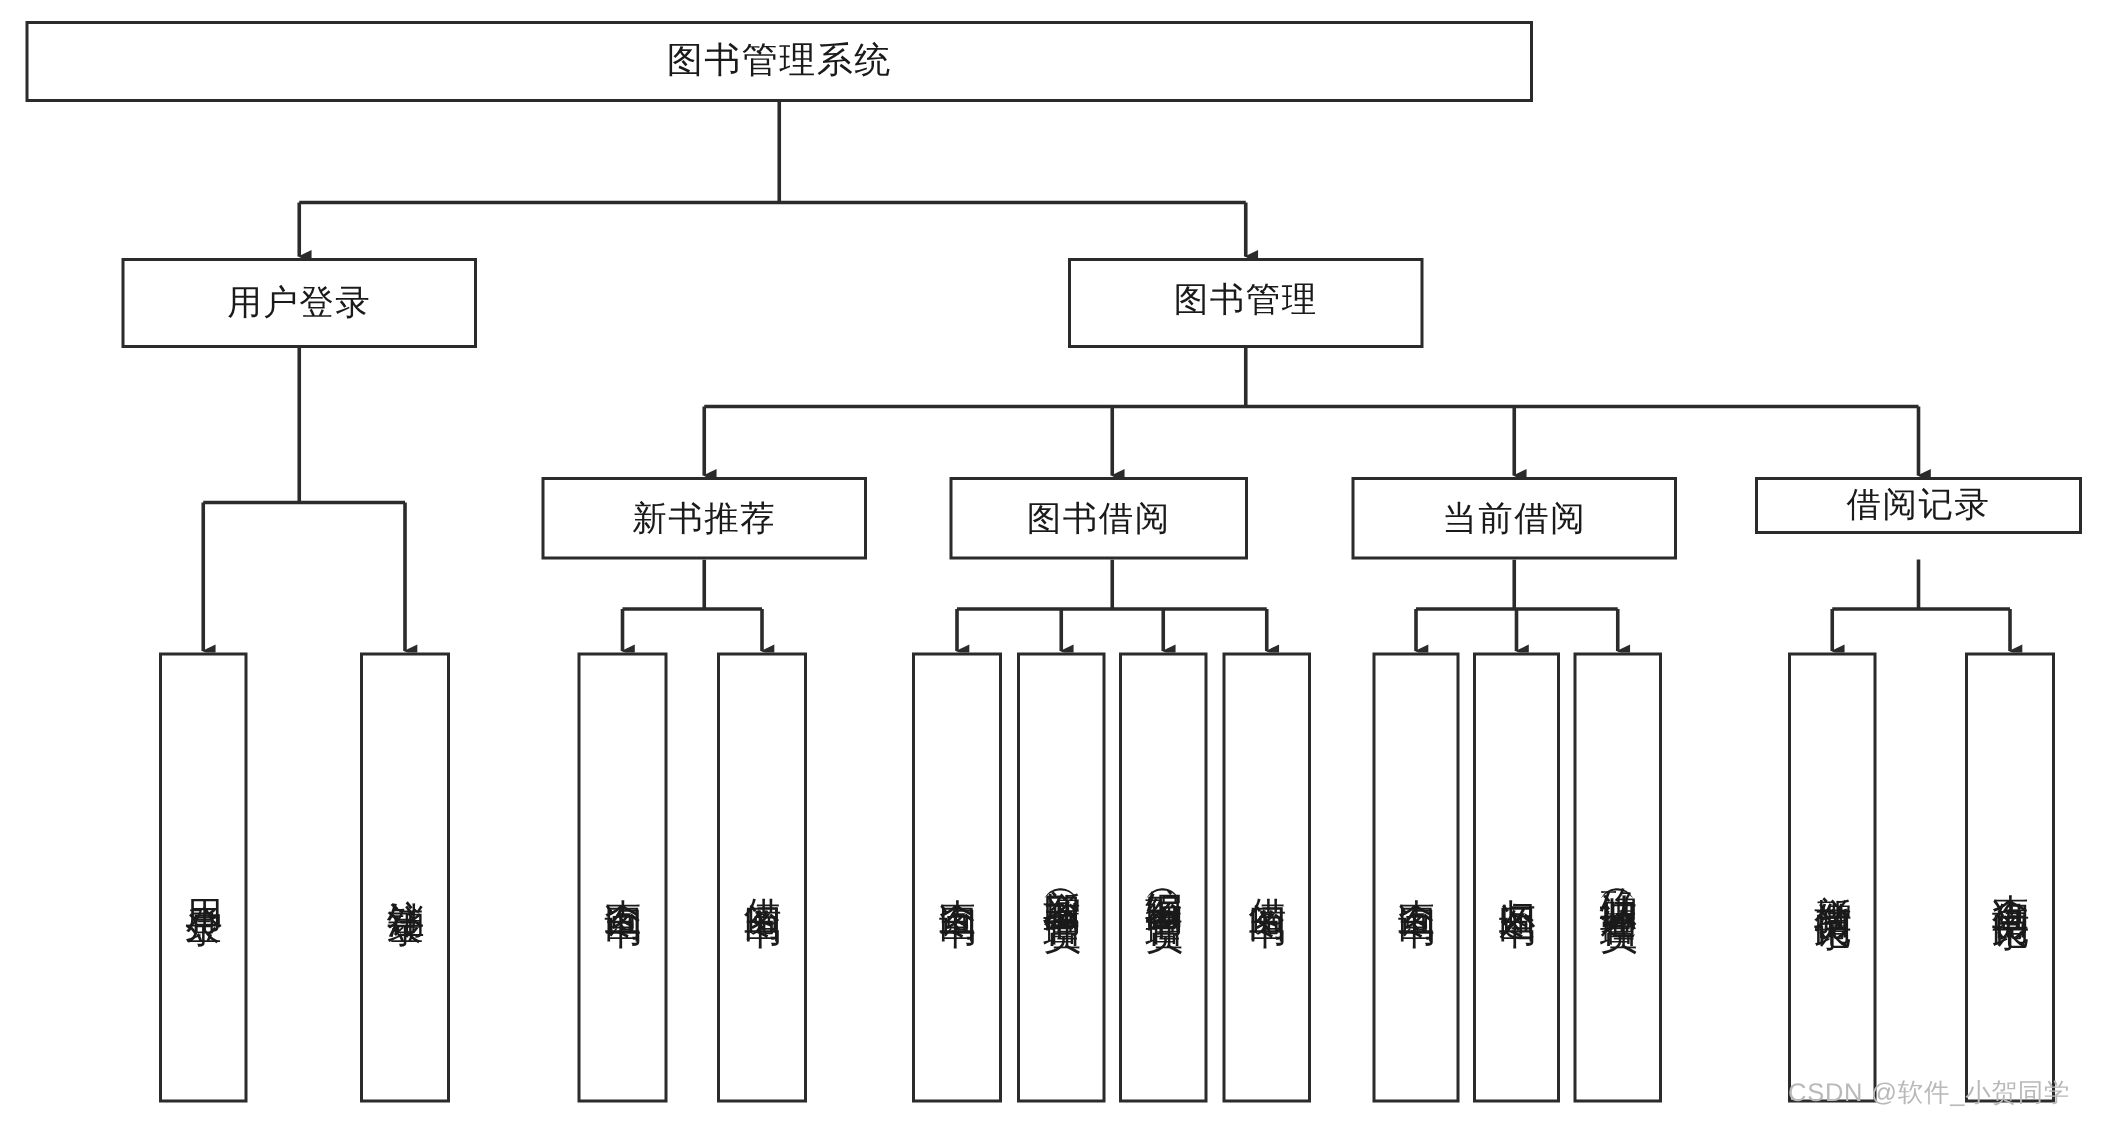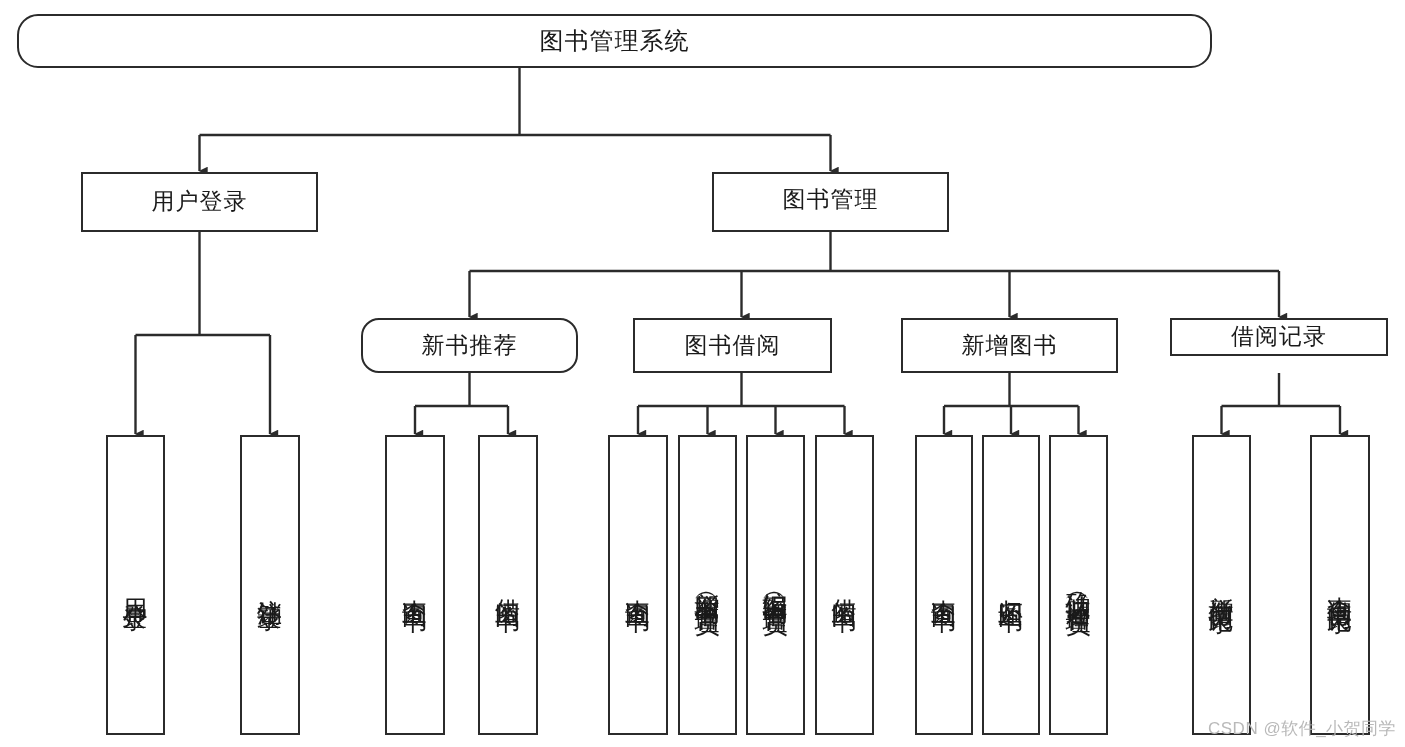--- a/index.html
+++ b/index.html
@@ -27,21 +27,20 @@
     padding:8px 0;
     align-items:center;justify-content:center;
   }
   .watermark{
     position:absolute;
     font-size:17px;
     color:#b9b9b9;
     letter-spacing:0.5px;
     white-space:nowrap;
     font-family:"Liberation Sans","DejaVu Sans",sans-serif;
-    margin-left:16px;
   }
 </style>
 </head>
 <body>
 
 <div id="diagram-root">
   <svg class="edges" viewBox="0 0 1405 747" xmlns="http://www.w3.org/2000/svg">
     <defs>
       <marker id="arrowhead" markerWidth="10" markerHeight="10" refX="4.5" refY="8.6" orient="auto" markerUnits="userSpaceOnUse">
         <polygon points="0.2,0.4 8.8,0.4 4.5,9.4" fill="#2b2b2b"></polygon>
@@ -77,37 +76,37 @@
         <line x1="944" y1="406" x2="944" y2="434" stroke="#2b2b2b" stroke-width="2.4" marker-end="url(#arrowhead)"></line>
         <line x1="1011" y1="406" x2="1011" y2="434" stroke="#2b2b2b" stroke-width="2.4" marker-end="url(#arrowhead)"></line>
         <line x1="1078.5" y1="406" x2="1078.5" y2="434" stroke="#2b2b2b" stroke-width="2.4" marker-end="url(#arrowhead)"></line>
         <line x1="1279" y1="373" x2="1279" y2="406" stroke="#2b2b2b" stroke-width="2.4"></line>
         <line x1="1221.5" y1="406" x2="1340" y2="406" stroke="#2b2b2b" stroke-width="2.4"></line>
         <line x1="1221.5" y1="406" x2="1221.5" y2="434" stroke="#2b2b2b" stroke-width="2.4" marker-end="url(#arrowhead)"></line>
         <line x1="1340" y1="406" x2="1340" y2="434" stroke="#2b2b2b" stroke-width="2.4" marker-end="url(#arrowhead)"></line>
       </g>
   </svg>
   <div id="node-layer">
-      <div class="node horizontal root" style="left: 17px; top: 14px; width: 1195px; height: 54px; border-radius: 21px;">
+      <div class="node horizontal root" style="left: 17px; top: 14px; width: 1005px; height: 54px;">
         <span>图书管理系统</span>
       </div>
       <div class="node horizontal" style="left: 81px; top: 172px; width: 237px; height: 60px;">
         <span>用户登录</span>
       </div>
       <div class="node horizontal" style="left: 712px; top: 172px; width: 237px; height: 60px; font-family: Liberation Mono, monospace;">
         <span>图书管理</span>
       </div>
-      <div class="node horizontal" style="left: 361px; top: 318px; width: 217px; height: 55px; border-radius: 18px;">
+      <div class="node horizontal" style="left: 361px; top: 318px; width: 217px; height: 55px;">
         <span>新书推荐</span>
       </div>
       <div class="node horizontal" style="left: 633px; top: 318px; width: 199px; height: 55px;">
         <span>图书借阅</span>
       </div>
       <div class="node horizontal" style="left: 901px; top: 318px; width: 217px; height: 55px;">
-        <span>新增图书</span>
+        <span>当前借阅</span>
       </div>
       <div class="node horizontal" style="left: 1170px; top: 318px; width: 218px; height: 38px;">
         <span>借阅记录</span>
       </div>
       <div class="node vertical" style="left: 106px; top: 435px; width: 59px; height: 300px;">
         <span>用户登录</span>
       </div>
       <div class="node vertical" style="left: 240px; top: 435px; width: 60px; height: 300px;">
         <span>注销登录</span>
       </div>

